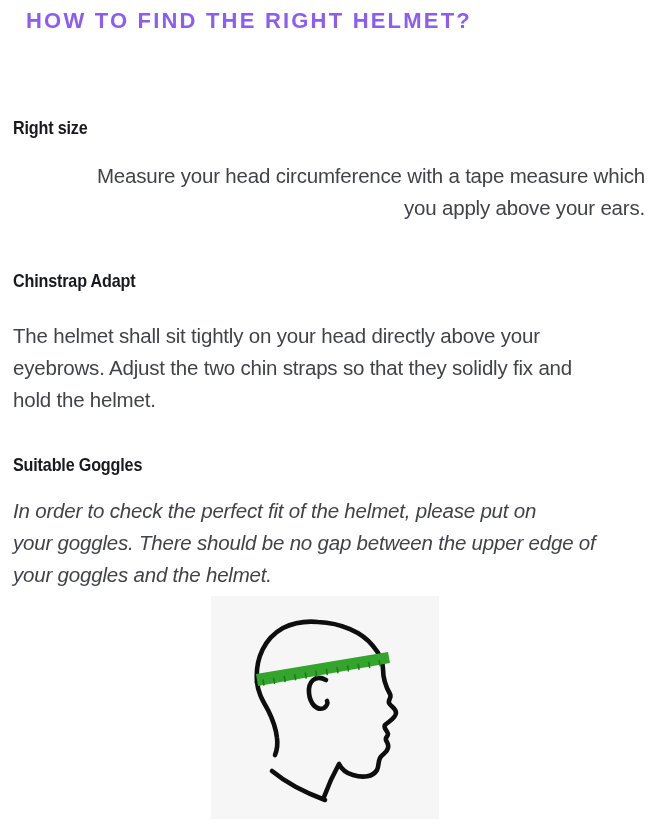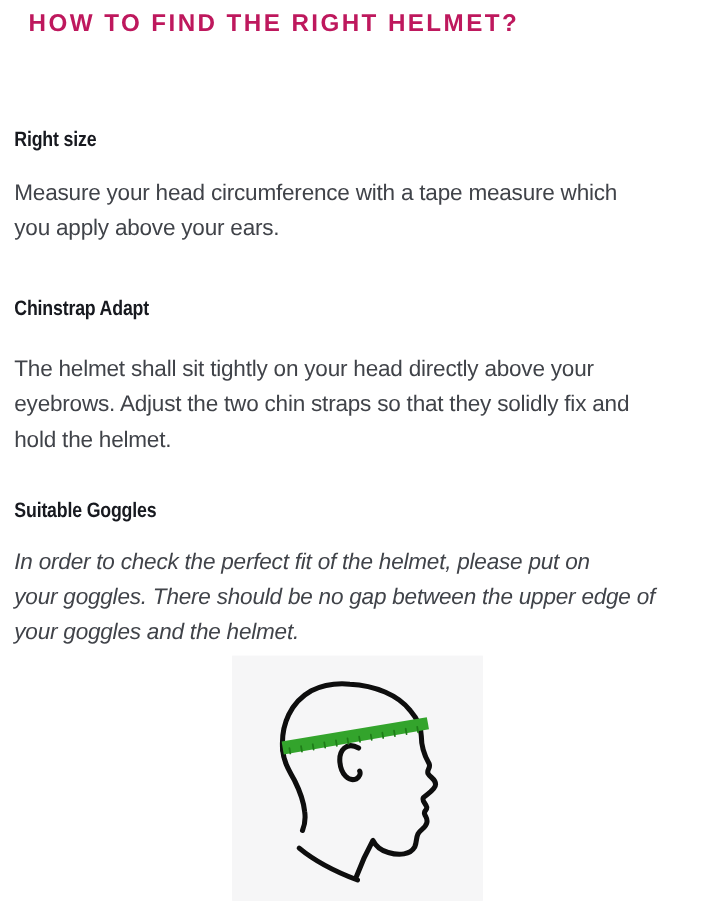--- a/index.html
+++ b/index.html
@@ -9,21 +9,21 @@
     font-family: "Liberation Sans", sans-serif;
     position: relative;
     overflow: hidden;
   }
   .abs { position: absolute; margin: 0; }
   .page-title {
     left: 26px; top: 8px;
     font-size: 22px; line-height: 26px;
     font-weight: 700;
     letter-spacing: 2.2px;
-    color: #be185d;
+    color: #8b5cf6;
     white-space: nowrap;
   }
   .section-heading {
     left: 13px;
     font-size: 19px; line-height: 24px;
     font-weight: 700;
     letter-spacing: -0.2px;
     color: #17191f;
     transform: scaleX(0.85);
     transform-origin: left center;
@@ -31,21 +31,21 @@
   }
   .section-body {
     left: 13px;
     width: 632px;
     font-size: 20.5px; line-height: 32px;
     letter-spacing: -0.2px;
     color: #404349;
     white-space: pre-line;
   }
   #heading-1 { top: 116px; }
-  #body-1    { top: 160px; }
+  #body-1    { top: 160px; text-align: right; }
   #heading-2 { top: 269px; }
   #body-2    { top: 320px; }
   #heading-3 { top: 453px; }
   #body-3    { top: 495px; font-style: italic; }
   .figure-box {
     left: 211px; top: 596px;
     width: 228px; height: 223px;
     background: #f6f6f7;
   }
   .figure-box svg { display: block; width: 228px; height: 223px; }

